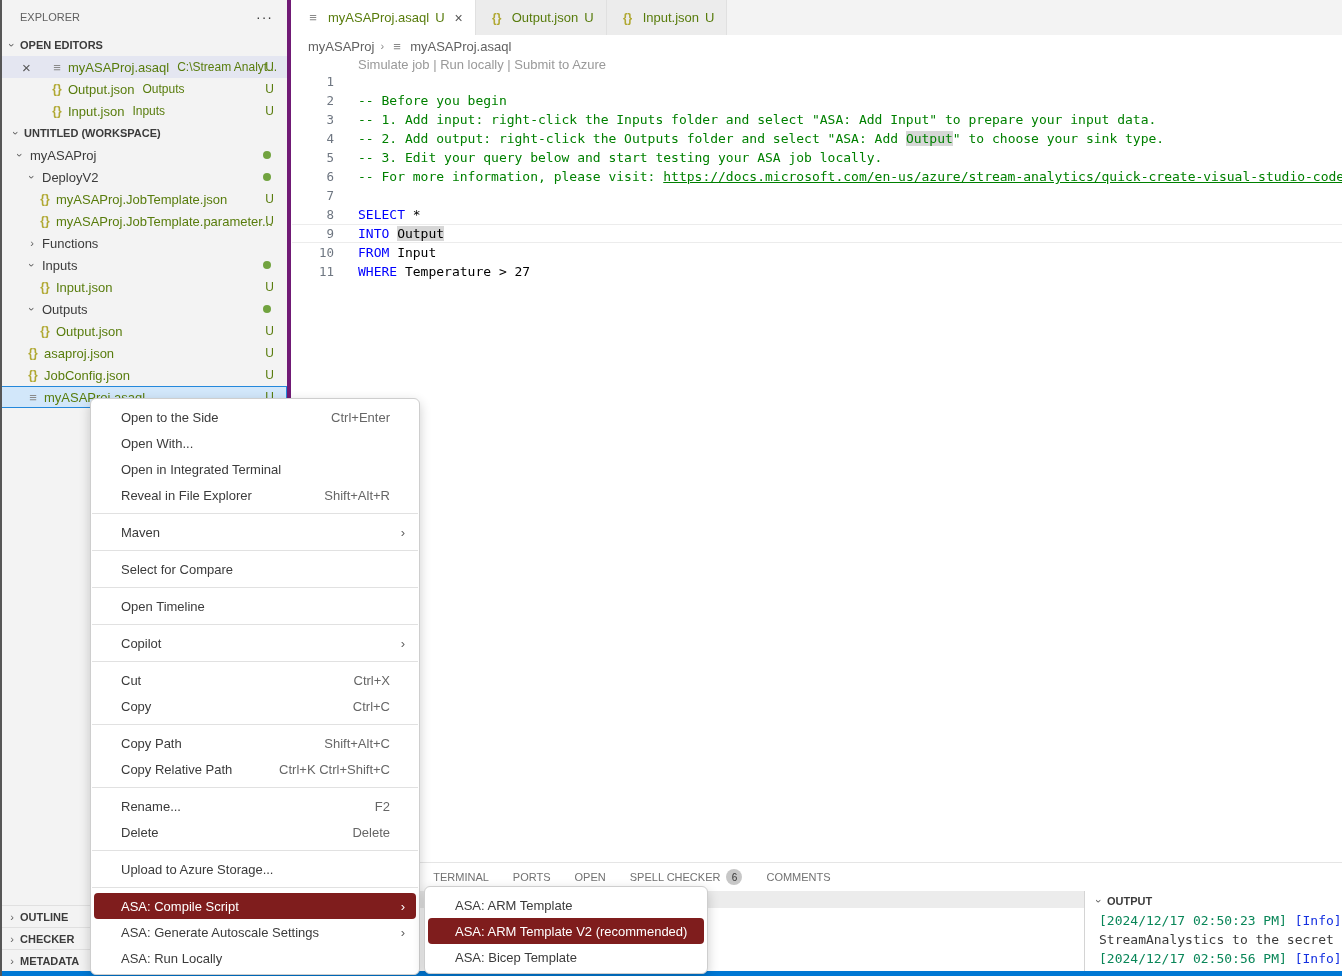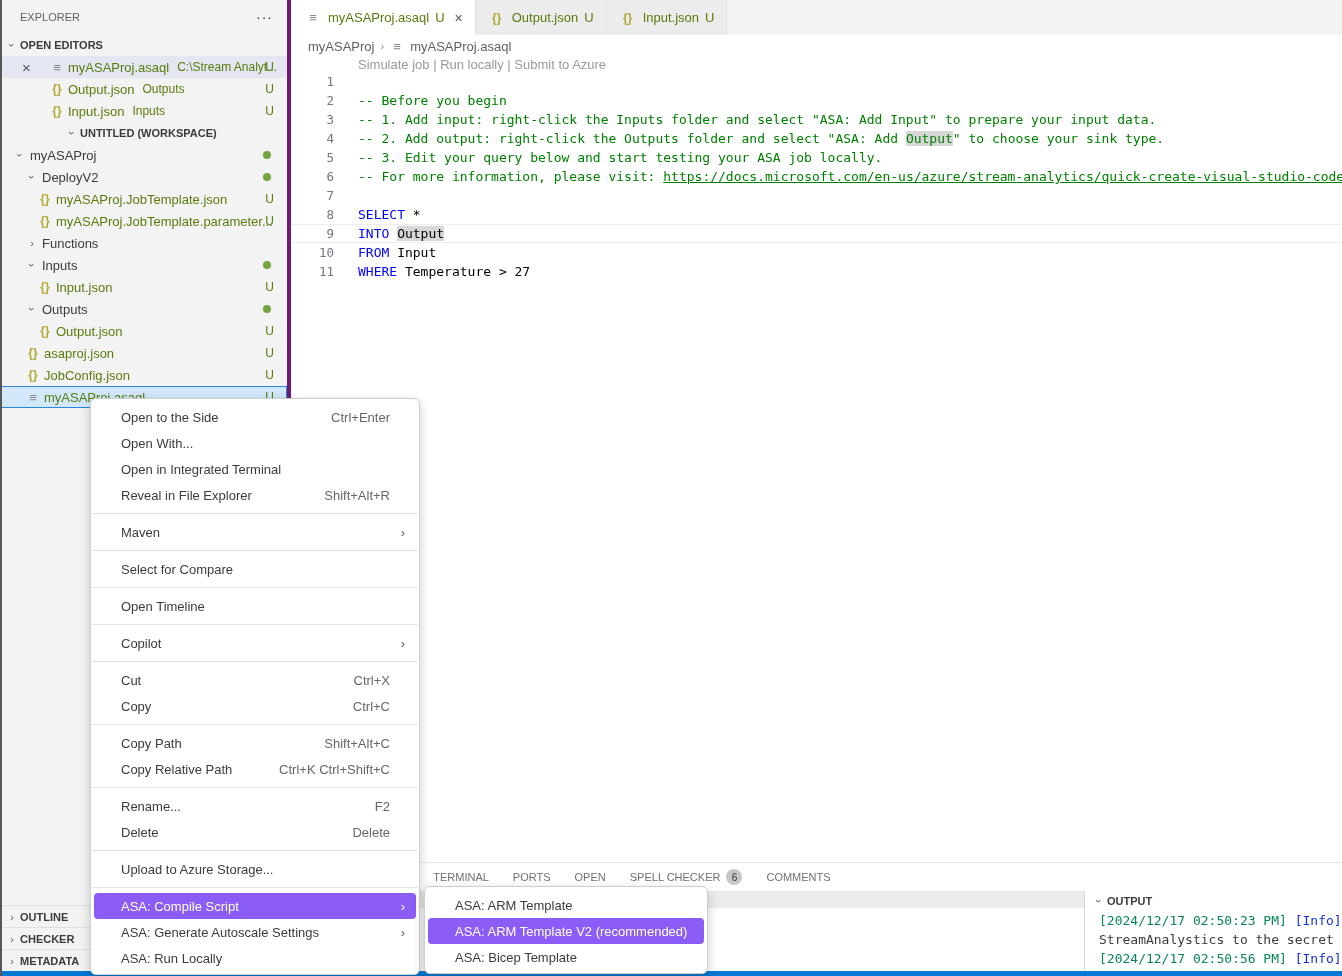--- a/index.html
+++ b/index.html
@@ -72,21 +72,21 @@
 
   
   .statusbar { position:absolute; left:0; bottom:0; width:1342px; height:5px; background:#0078d4; z-index:60; }
 
   
   .menu { position:absolute; background:#fff; border:1px solid #cecece; border-radius:6px; box-shadow:0 4px 12px rgba(0,0,0,.2); padding:5px 0; z-index:100; font-size:13px; color:#3b3b3b; }
   .menu-item { height:26px; display:flex; align-items:center; margin:0 3px; padding:0 26px 0 27px; border-radius:4px; position:relative; cursor:pointer; }
   .menu-item .mlabel { flex:0 0 auto; }
   .menu-item .mshort { margin-left:auto; padding-left:30px; color:#666; }
   .menu-item .sub-arrow { position:absolute; right:11px; color:#616161; font-size:13px; }
-  .menu-item.hi { background:#8b5cf6; color:#fff; }
+  .menu-item.hi { background:#7f1d1d; color:#fff; }
   .menu-item.hi .mshort, .menu-item.hi .sub-arrow { color:#fff; }
   .menu-sep { height:1px; background:#e1e1e1; margin:5px 1px; }
   #context-menu { left:90px; top:398px; width:330px; height:577px; overflow:hidden; }
   #submenu { left:424px; top:886px; width:284px; height:88px; overflow:hidden; }
 </style>
 </head>
 <body>
 
 <div class="leftedge"></div>
 
@@ -115,21 +115,21 @@
         <span class="badge-u">U</span>
       </div>
       <div class="row oe-row">
         <span class="close-x"></span>
         <span class="ficon json">{}</span>
         <span class="green name">Input.json</span>
         <span class="desc">Inputs</span>
         <span class="badge-u">U</span>
       </div>
     </div>
-  <div class="section-header" style="padding-left:20px;margin-left:44px;">
+  <div class="section-header" style="padding-left:8px;">
     <span class="chev">›</span>
     <span>UNTITLED (WORKSPACE)</span>
   </div>
   <div>
       <div class="row tree-row" style="padding-left: 12px;">
         <span class="chev">›</span>
         <span class="folder-label name">myASAProj</span>
         <span class="dot"></span>
       </div>
       <div class="row tree-row" style="padding-left: 24px;">

